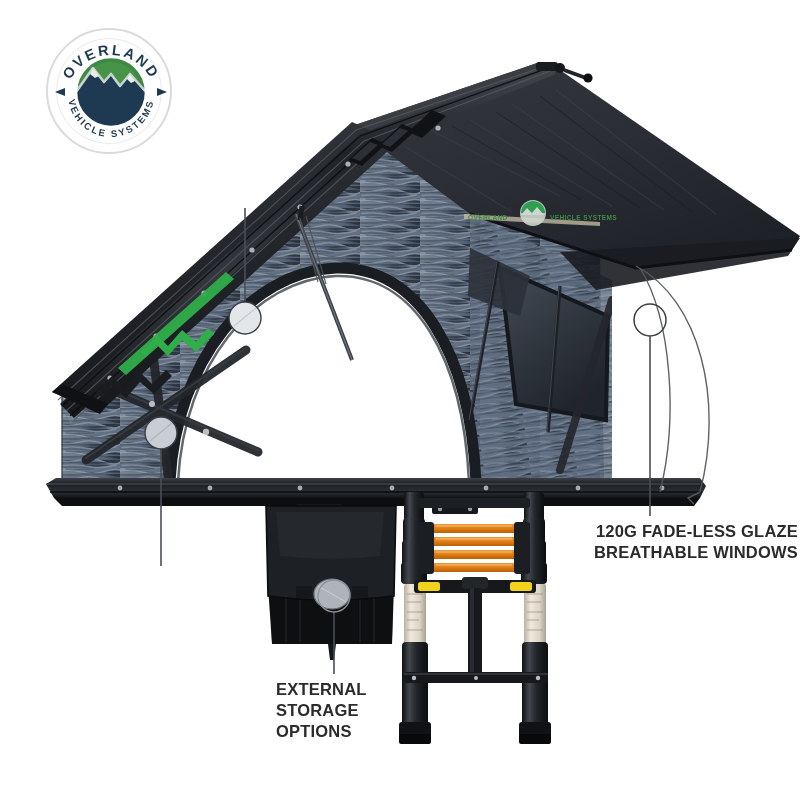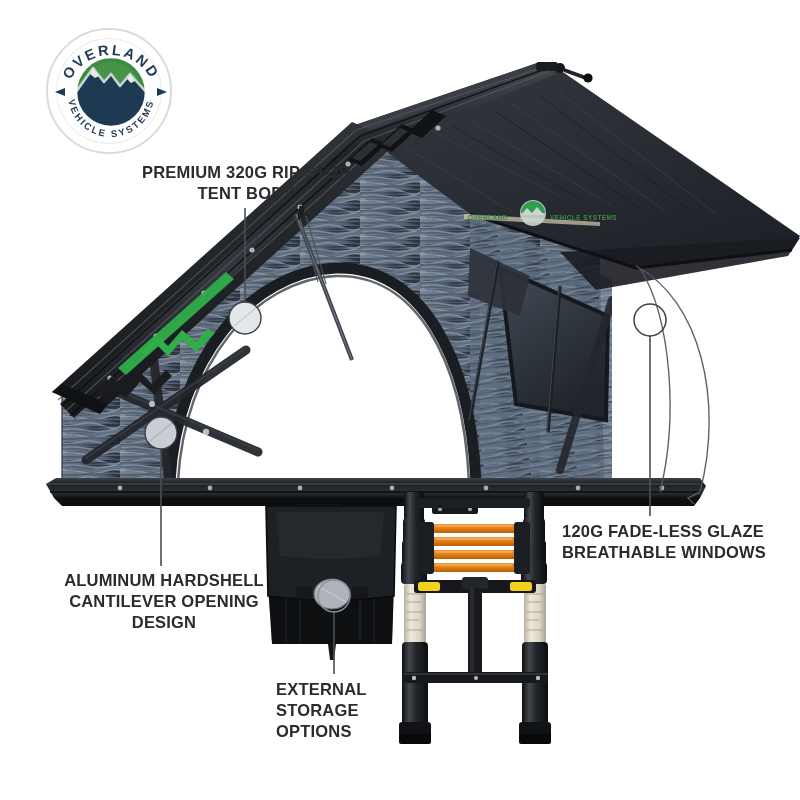--- a/index.html
+++ b/index.html
@@ -63,21 +63,21 @@
   }
   .ct-aluminum {
     left: 42px; top: 570px;
     width: 244px;
     text-align: center;
     font-size: 16.5px;
   }
   .ct-windows {
     left: 562px; top: 521px;
     width: 236px;
-    text-align: left;
+    text-align: right;
     font-size: 16.5px;
   }
   .ct-storage {
     left: 276px; top: 679px;
     width: 120px;
     text-align: left;
     font-size: 16.5px;
   }
 
   
@@ -499,26 +499,21 @@
     <g>
       <line x1="650" y1="336" x2="650" y2="516" stroke="#4a4f55" stroke-width="1.6"></line>
       <circle cx="650" cy="320" r="16" fill="none" stroke="#3a3f45" stroke-width="1.5"></circle>
     </g>
     <g>
       <line x1="334" y1="612" x2="334" y2="674" stroke="#4a4f55" stroke-width="1.6"></line>
       <circle cx="334" cy="596" r="16" fill="none" stroke="#8d939a" stroke-width="1.3"></circle>
     </g>
   </svg>
 
-  <div class="callout-text ct-premium">PREMIUM 320G RIP STOP
-TENT BODY</div>
-
-  <div class="callout-text ct-aluminum">ALUMINUM HARDSHELL
-CANTILEVER OPENING
-DESIGN</div>
+
 
   <div class="callout-text ct-windows">120G FADE-LESS GLAZE
 BREATHABLE WINDOWS</div>
 
   <div class="callout-text ct-storage">EXTERNAL
 STORAGE
 OPTIONS</div>
 
   <div class="logo-badge">
     <div class="ring-inner"></div>

